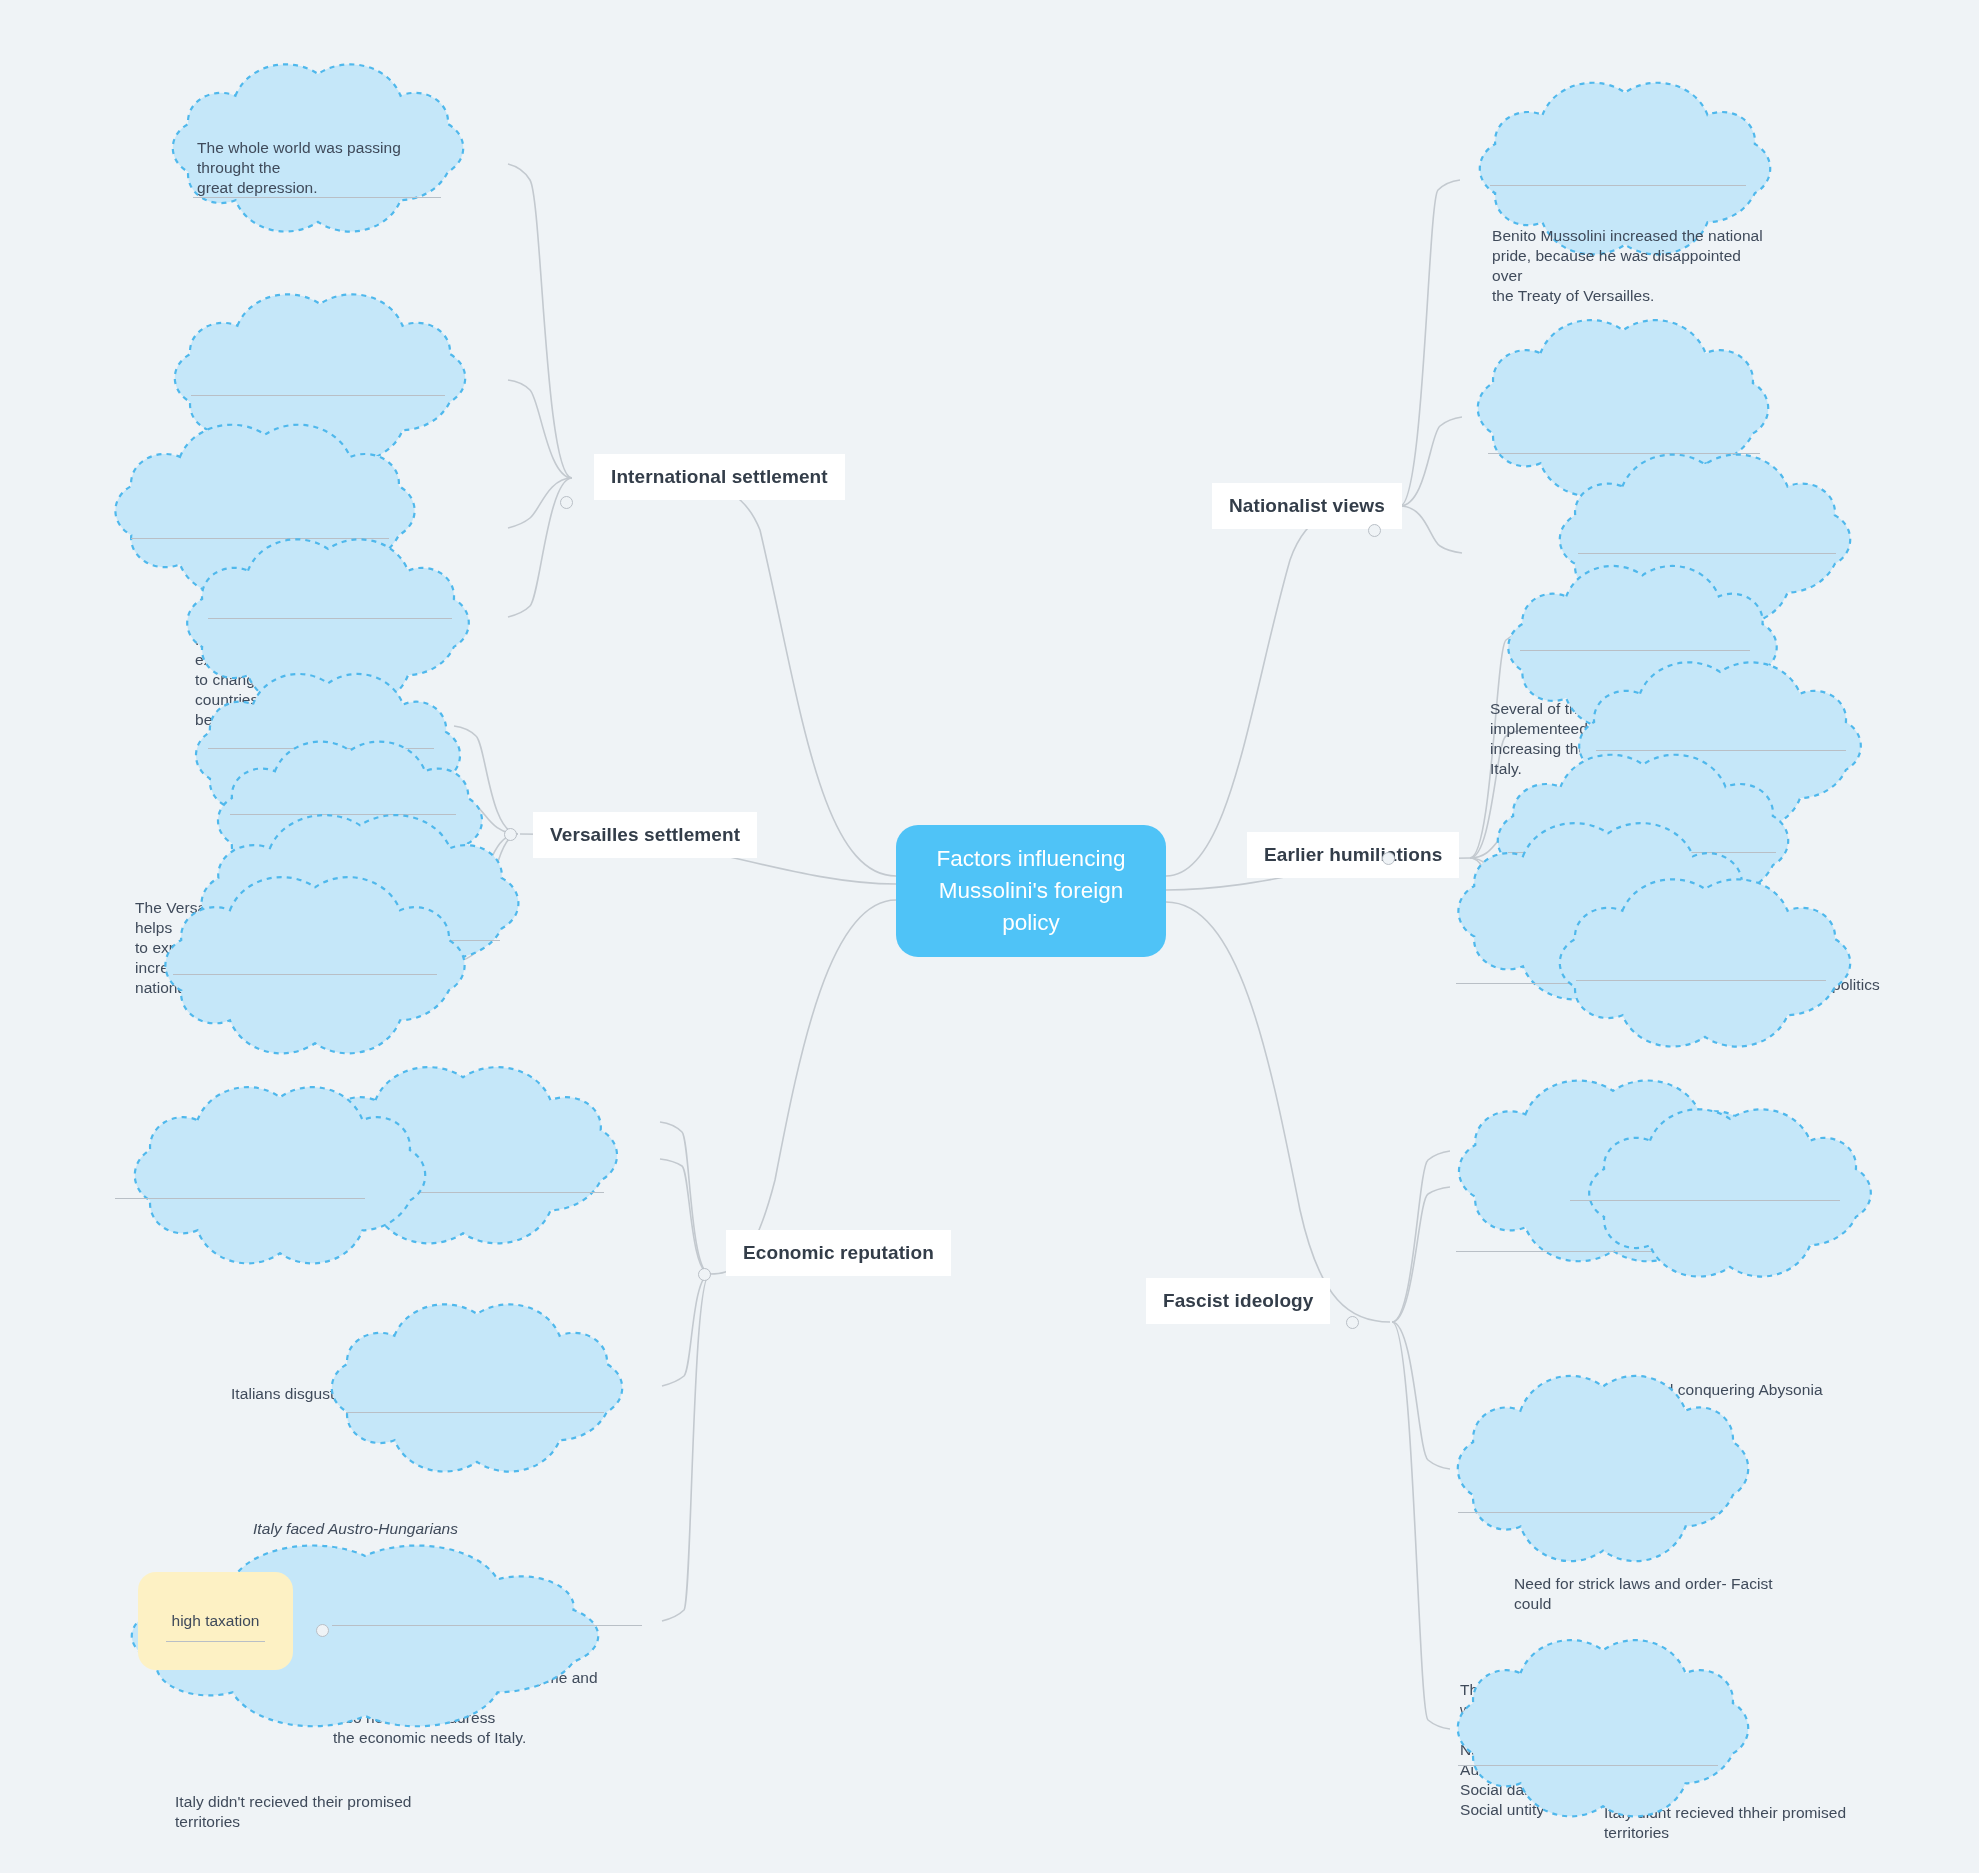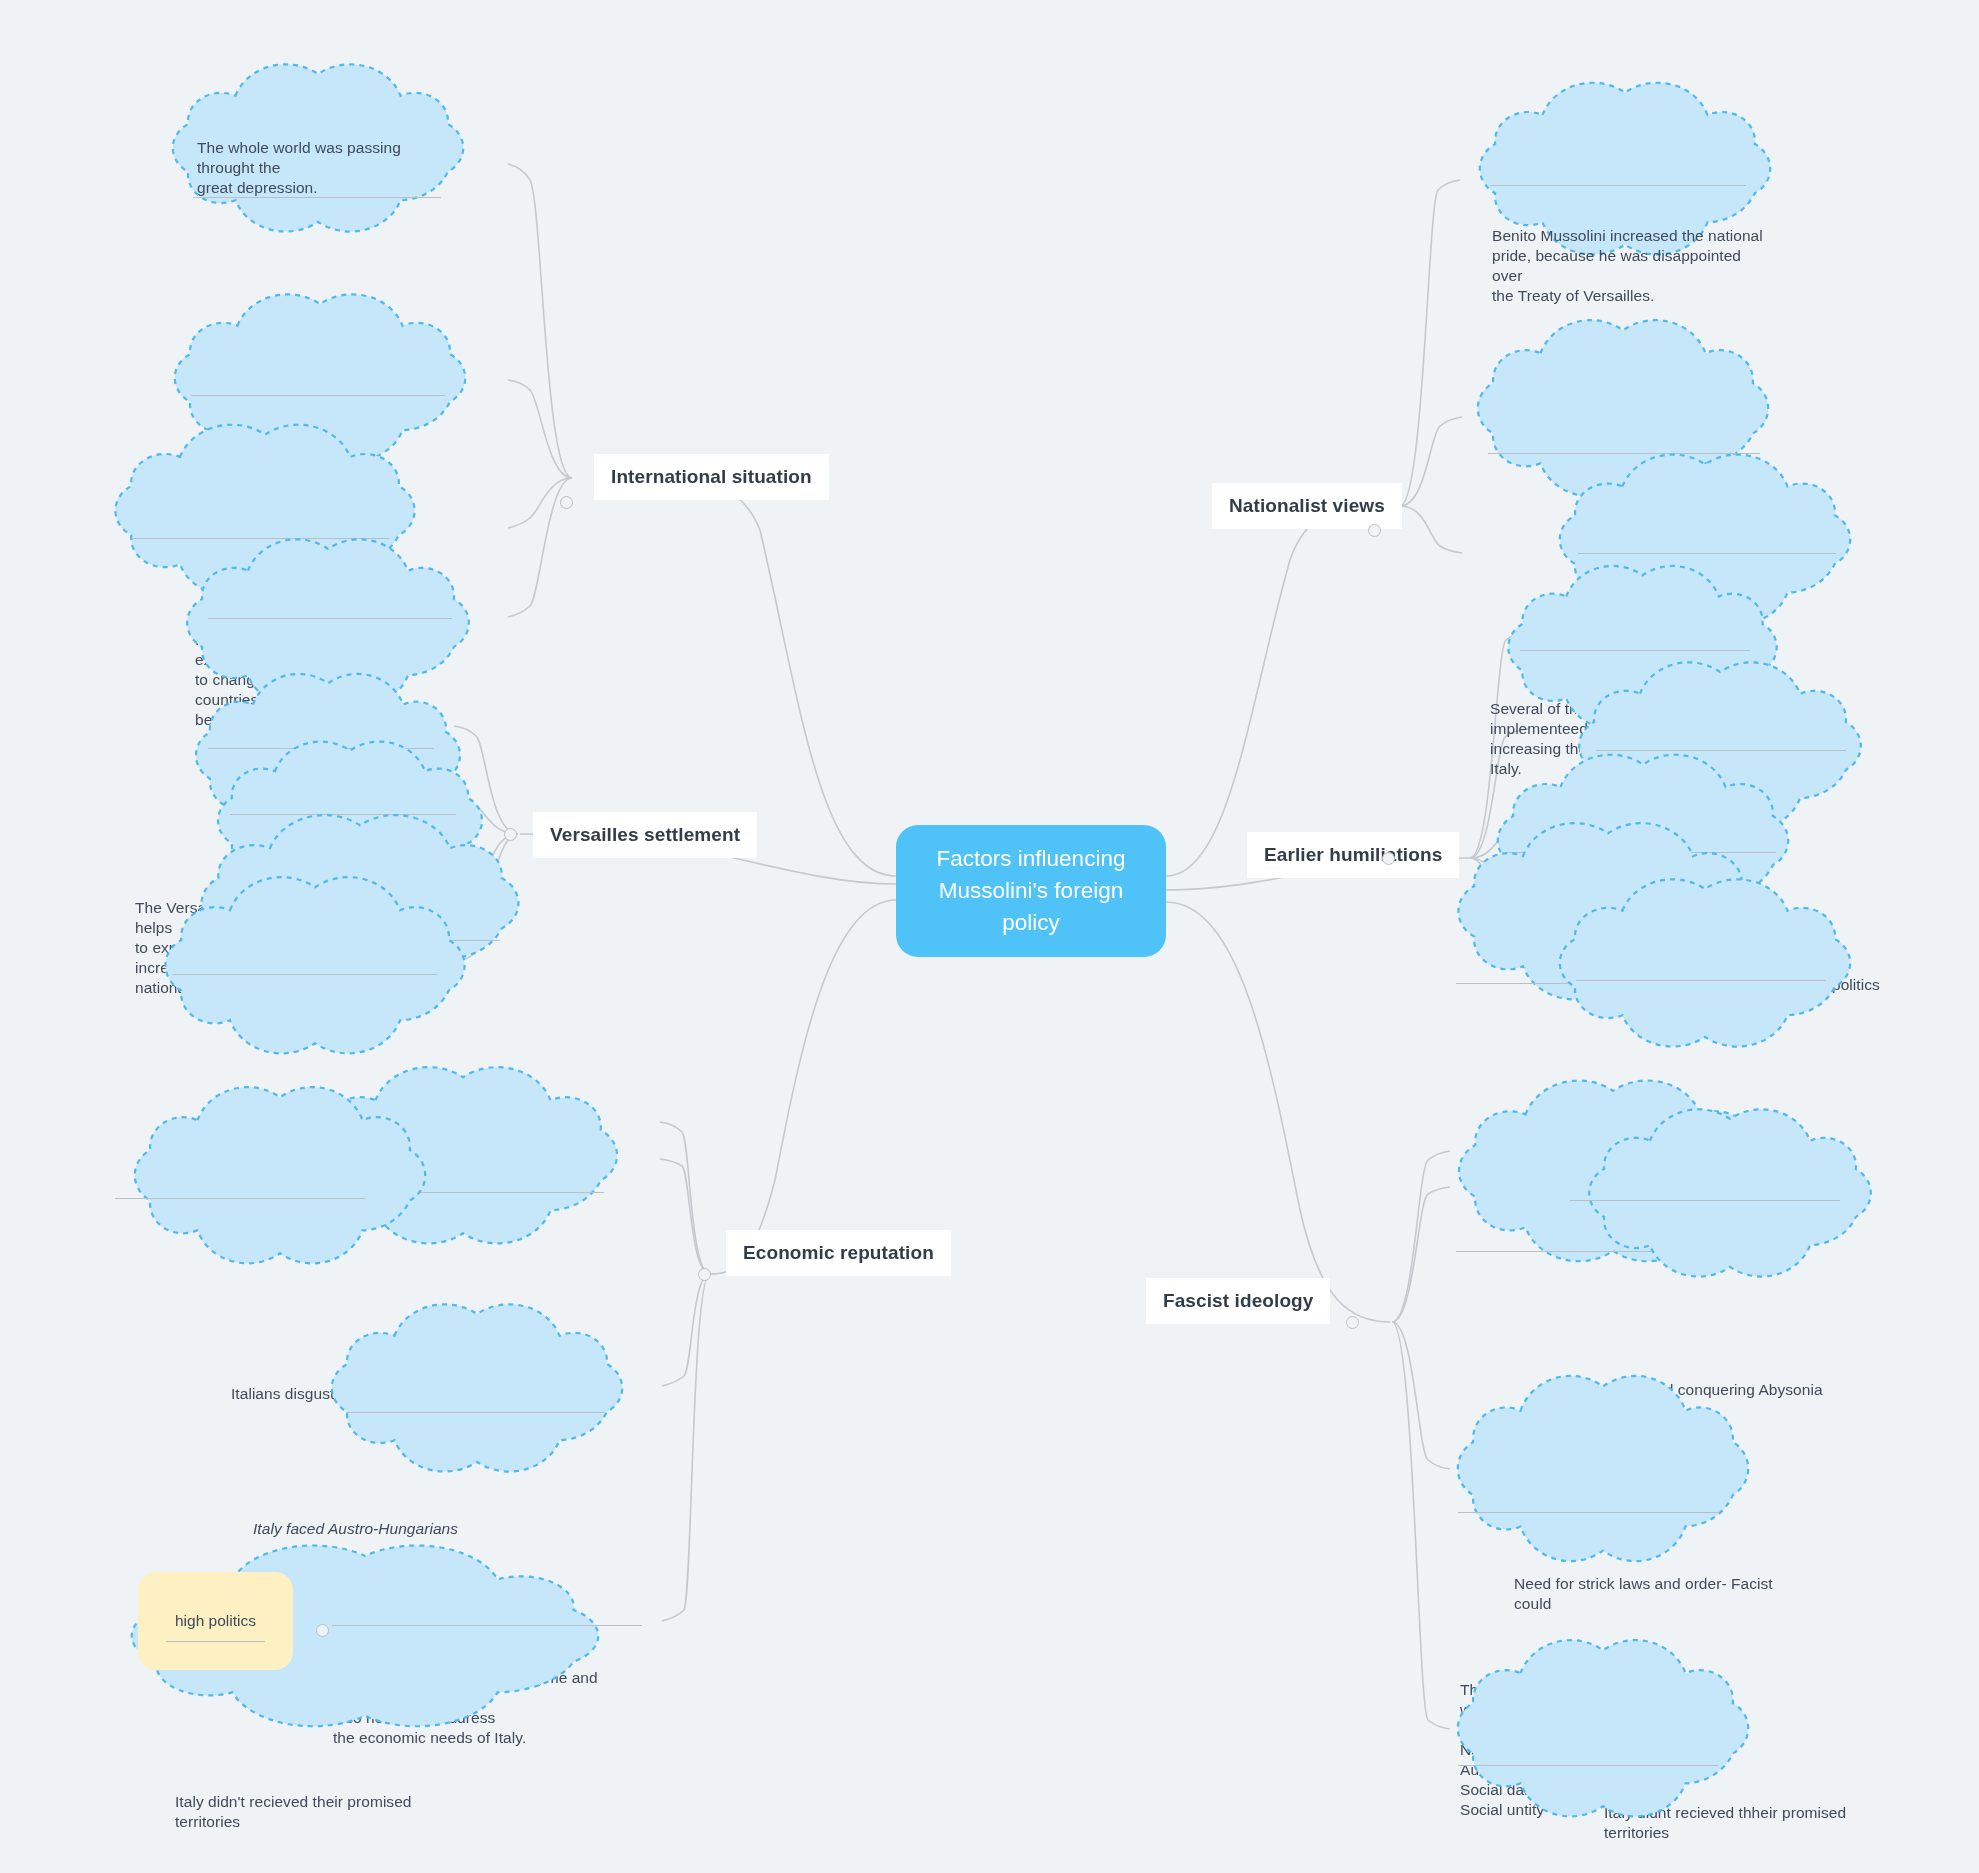--- a/index.html
+++ b/index.html
@@ -185,21 +185,21 @@
     </g>
   </svg>
 
   <div id="center-node">
     <div class="center-text">Factors influencing
 Mussolini's foreign
 policy</div>
   </div>
 
   <div class="branch-label" style="left:594px; top:454px;">
-    <span>International situation</span>
+    <span>International settlement</span>
   </div>
   <div class="branch-label" style="left:533px; top:812px;">
     <span>Versailles settlement</span>
   </div>
   <div class="branch-label" style="left:726px; top:1230px;">
     <span>Economic reputation</span>
   </div>
   <div class="branch-label" style="left:1176px; top:483px;margin-left:36px;">
     <span>Nationalist views</span>
   </div>
@@ -317,21 +317,21 @@
 
   <div class="cloud" style="left:100px; top:1530px; width:530px; height:200px;">
     <svg width="530" height="200" viewBox="0 0 530 200">
         <use href="#cloudshape" x="0" y="0" width="530" height="200"></use>
       </svg>
 
     <div class="underline" style="left:232px; top:95px; width:310px;"></div>
   </div>
 
   <div id="note-high-taxation">
-    <span class="note-text">high politics</span>
+    <span class="note-text">high taxation</span>
     <span class="note-underline"></span>
   </div>
 
   <div class="cloud" style="left:1460px; top:68px; width:330px; height:190px;">
     <svg width="330" height="190" viewBox="0 0 330 190">
         <use href="#cloudshape" x="0" y="0" width="330" height="190"></use>
       </svg>
     <div class="cloud-text" style="left:32px; top:158px; width:280px;">Benito Mussolini increased the national
 pride, because he was disappointed over
 the Treaty of Versailles.</div>

